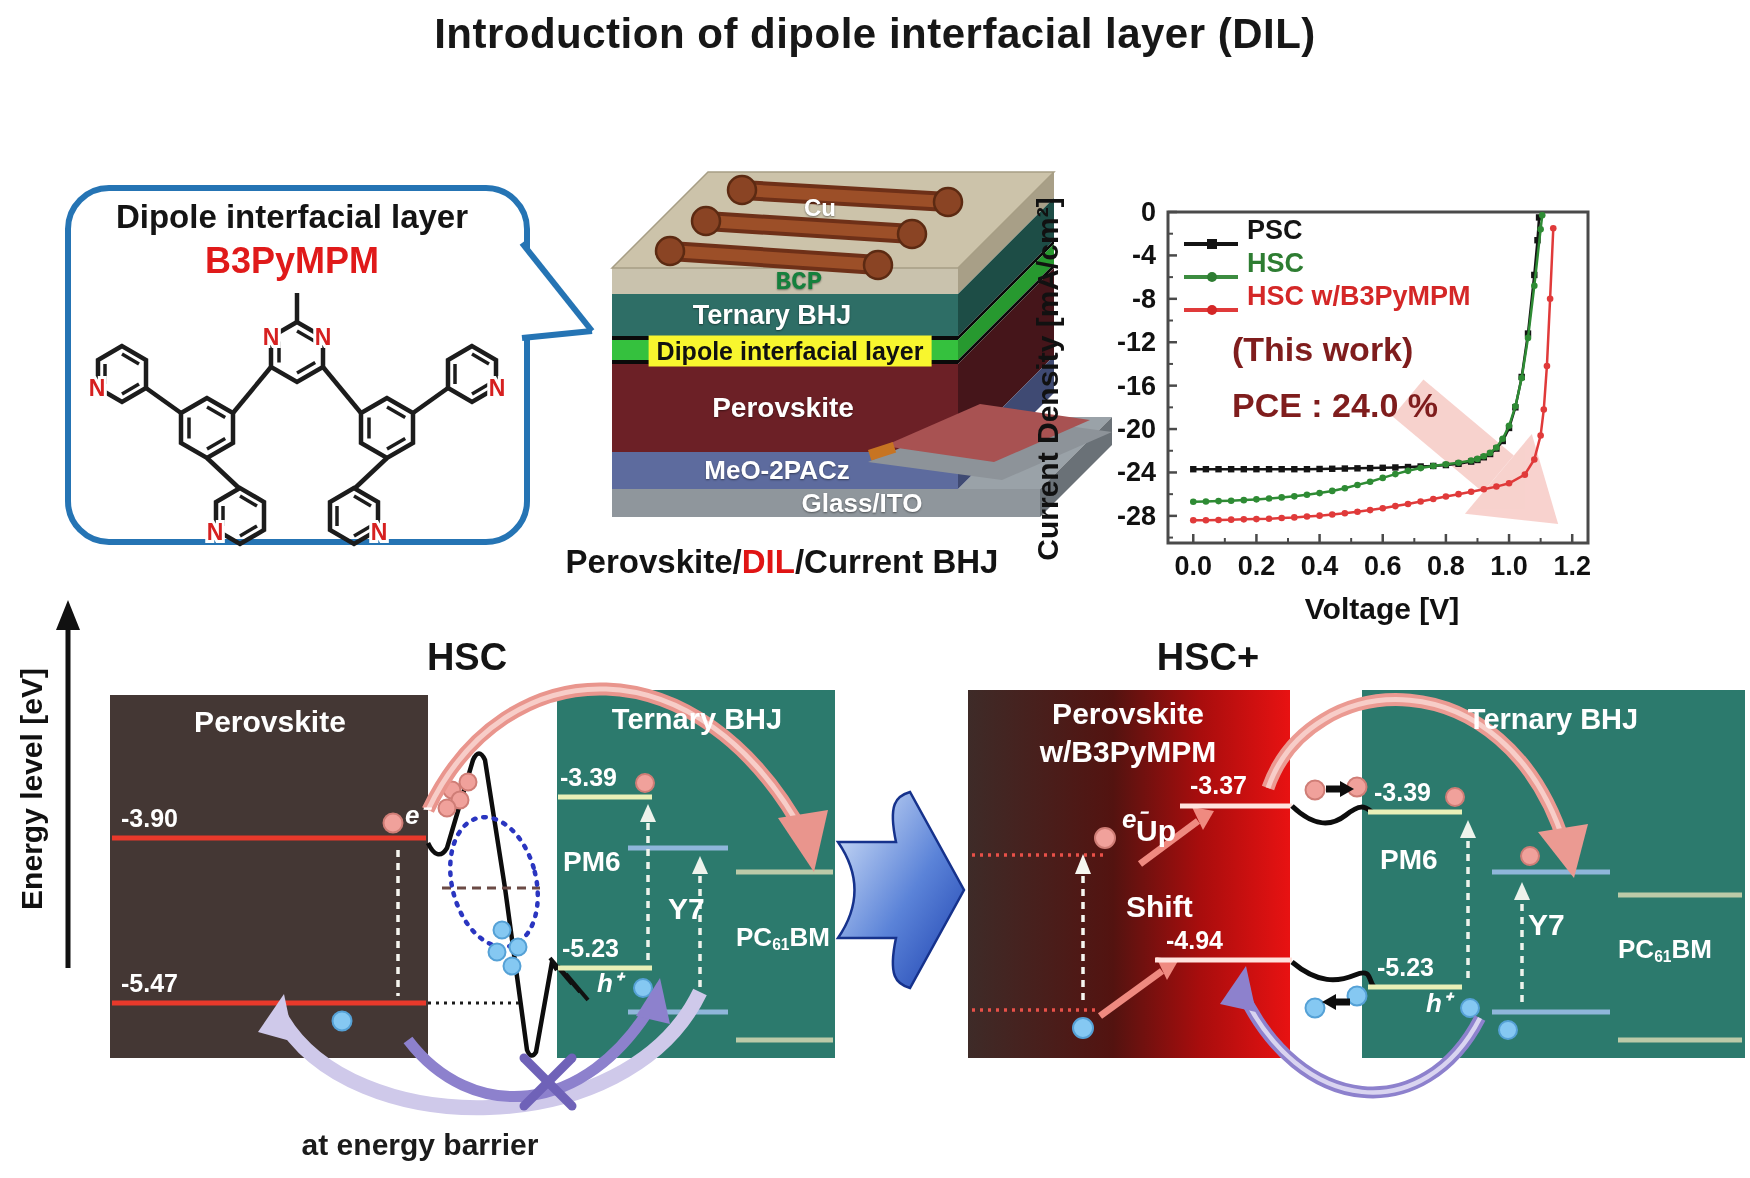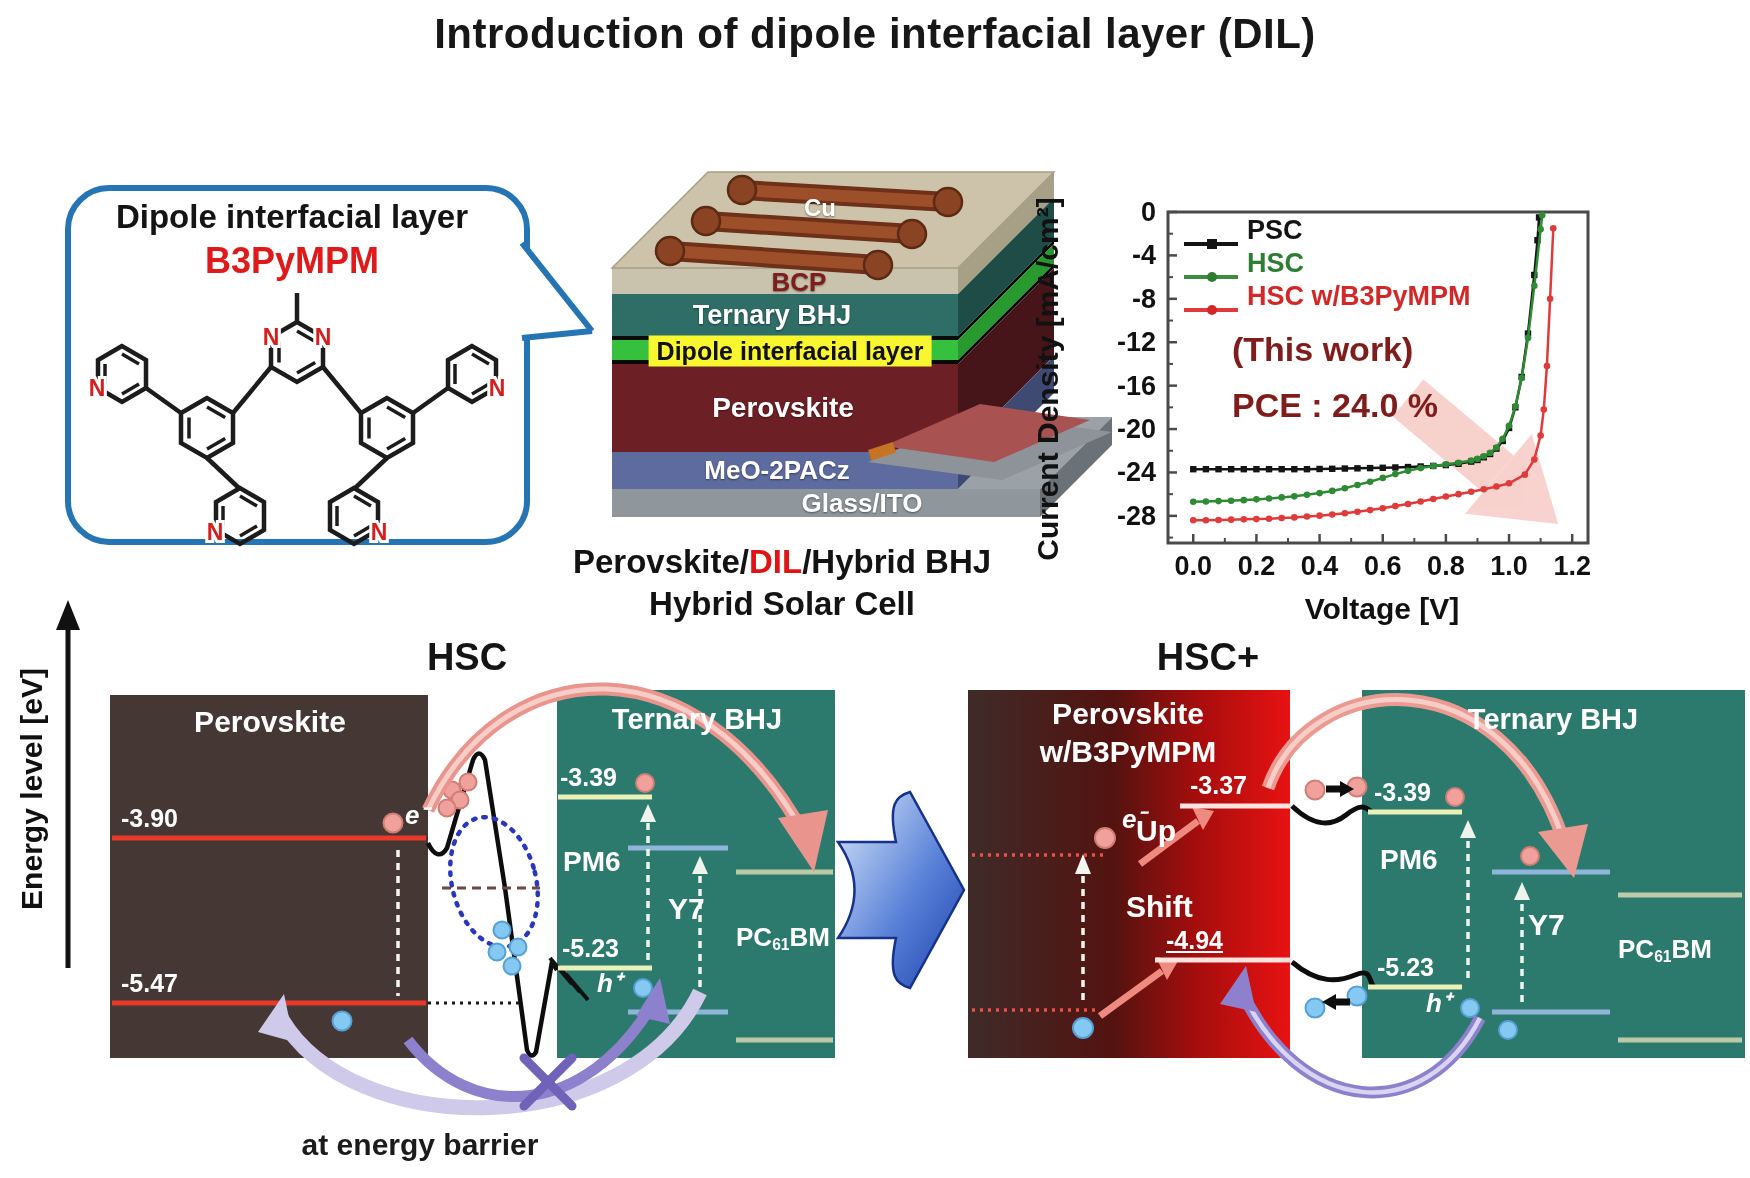--- a/index.html
+++ b/index.html
@@ -448,28 +448,27 @@
       </g>
   </svg>
 
   <div class="layer-text">
     <div class="abs" id="title">Introduction of dipole interfacial layer (DIL)</div>
 
     <div class="abs cx dil-heading b">Dipole interfacial layer</div>
     <div class="abs cx dil-name b">B3PyMPM</div>
 
     <div class="abs ctr stack-lab" style="left:820px;top:208px;font-size:24px;">Cu</div>
-    <div class="abs ctr stack-lab" style="left:799px;top:282px;font-size:26px;color:#7f1d1d;">BCP</div>
+    <div class="abs ctr stack-lab" style="left:799px;top:282px;font-size:26px;color:#15803d;font-family:Liberation Mono, monospace;">BCP</div>
     <div class="abs ctr stack-lab" style="left:772px;top:315px;font-size:27px;">Ternary BHJ</div>
     <div class="abs ctr dil-band-label" style="left:790px;top:351px;">Dipole interfacial layer</div>
     <div class="abs ctr stack-lab" style="left:783px;top:408px;font-size:28px;">Perovskite</div>
     <div class="abs ctr stack-lab" style="left:777px;top:470px;font-size:26px;">MeO-2PACz</div>
     <div class="abs ctr stack-lab" style="left:862px;top:503px;font-size:26px;">Glass/ITO</div>
-    <div class="abs cx stack-cap b" style="left:782px;top:543px;"><span>Perovskite/</span><span class="red-t">DIL</span><span>/Hybrid BHJ</span></div>
-    <div class="abs cx stack-cap b" style="left:782px;top:585px;">Hybrid Solar Cell</div>
+    <div class="abs cx stack-cap b" style="left:782px;top:543px;"><span>Perovskite/</span><span class="red-t">DIL</span><span>/Current BHJ</span></div>
 
     <div class="abs ylab">Current Density [mA/cm²]</div>
     <div class="abs cx xlab">Voltage [V]</div>
     <div class="abs leg-row" style="left:1184px;top:220px;">
         <span class="leg-line leg-psc"></span>
         <span class="leg-t" style="color:#141414;">PSC</span>
       </div>
     <div class="abs leg-row" style="left:1184px;top:253px;">
         <span class="leg-line leg-hsc"></span>
         <span class="leg-t" style="color:#2e7d32;">HSC</span>
@@ -497,21 +496,21 @@
     <div class="abs w b" style="left:736px;top:922px;font-size:26px;white-space:nowrap;"><span>PC</span><span class="sub">61</span><span>BM</span></div>
     <div class="abs cx cap" style="left:420px;top:1128px;">at energy barrier</div>
 
     <div class="abs cx hsc-t b" style="left:1208px;top:636px;">HSC+</div>
     <div class="abs ctr w b" style="left:1128px;top:714px;font-size:30px;">Perovskite</div>
     <div class="abs ctr w b" style="left:1128px;top:752px;font-size:30px;">w/B3PyMPM</div>
     <div class="abs w b it" style="left:1122px;top:800px;font-size:26px;">e⁻</div>
     <div class="abs lvl" style="left:1190px;top:771px;">-3.37</div>
     <div class="abs w b" style="left:1136px;top:814px;font-size:30px;">Up</div>
     <div class="abs w b" style="left:1126px;top:890px;font-size:30px;">Shift</div>
-    <div class="abs lvl" style="left:1166px;top:926px;text-decoration:underline;">-4.94</div>
+    <div class="abs lvl" style="left:1166px;top:926px;">-4.94</div>
     <div class="abs ctr w b" style="left:1553px;top:719px;font-size:29px;">Ternary BHJ</div>
     <div class="abs lvl" style="left:1374px;top:778px;">-3.39</div>
     <div class="abs w b" style="left:1380px;top:844px;font-size:28px;">PM6</div>
     <div class="abs lvl" style="left:1377px;top:953px;">-5.23</div>
     <div class="abs w b it" style="left:1426px;top:984px;font-size:26px;">h⁺</div>
     <div class="abs w b" style="left:1528px;top:908px;font-size:30px;">Y7</div>
     <div class="abs w b" style="left:1618px;top:934px;font-size:26px;white-space:nowrap;"><span>PC</span><span class="sub">61</span><span>BM</span></div>
   </div>
 </div>
 

